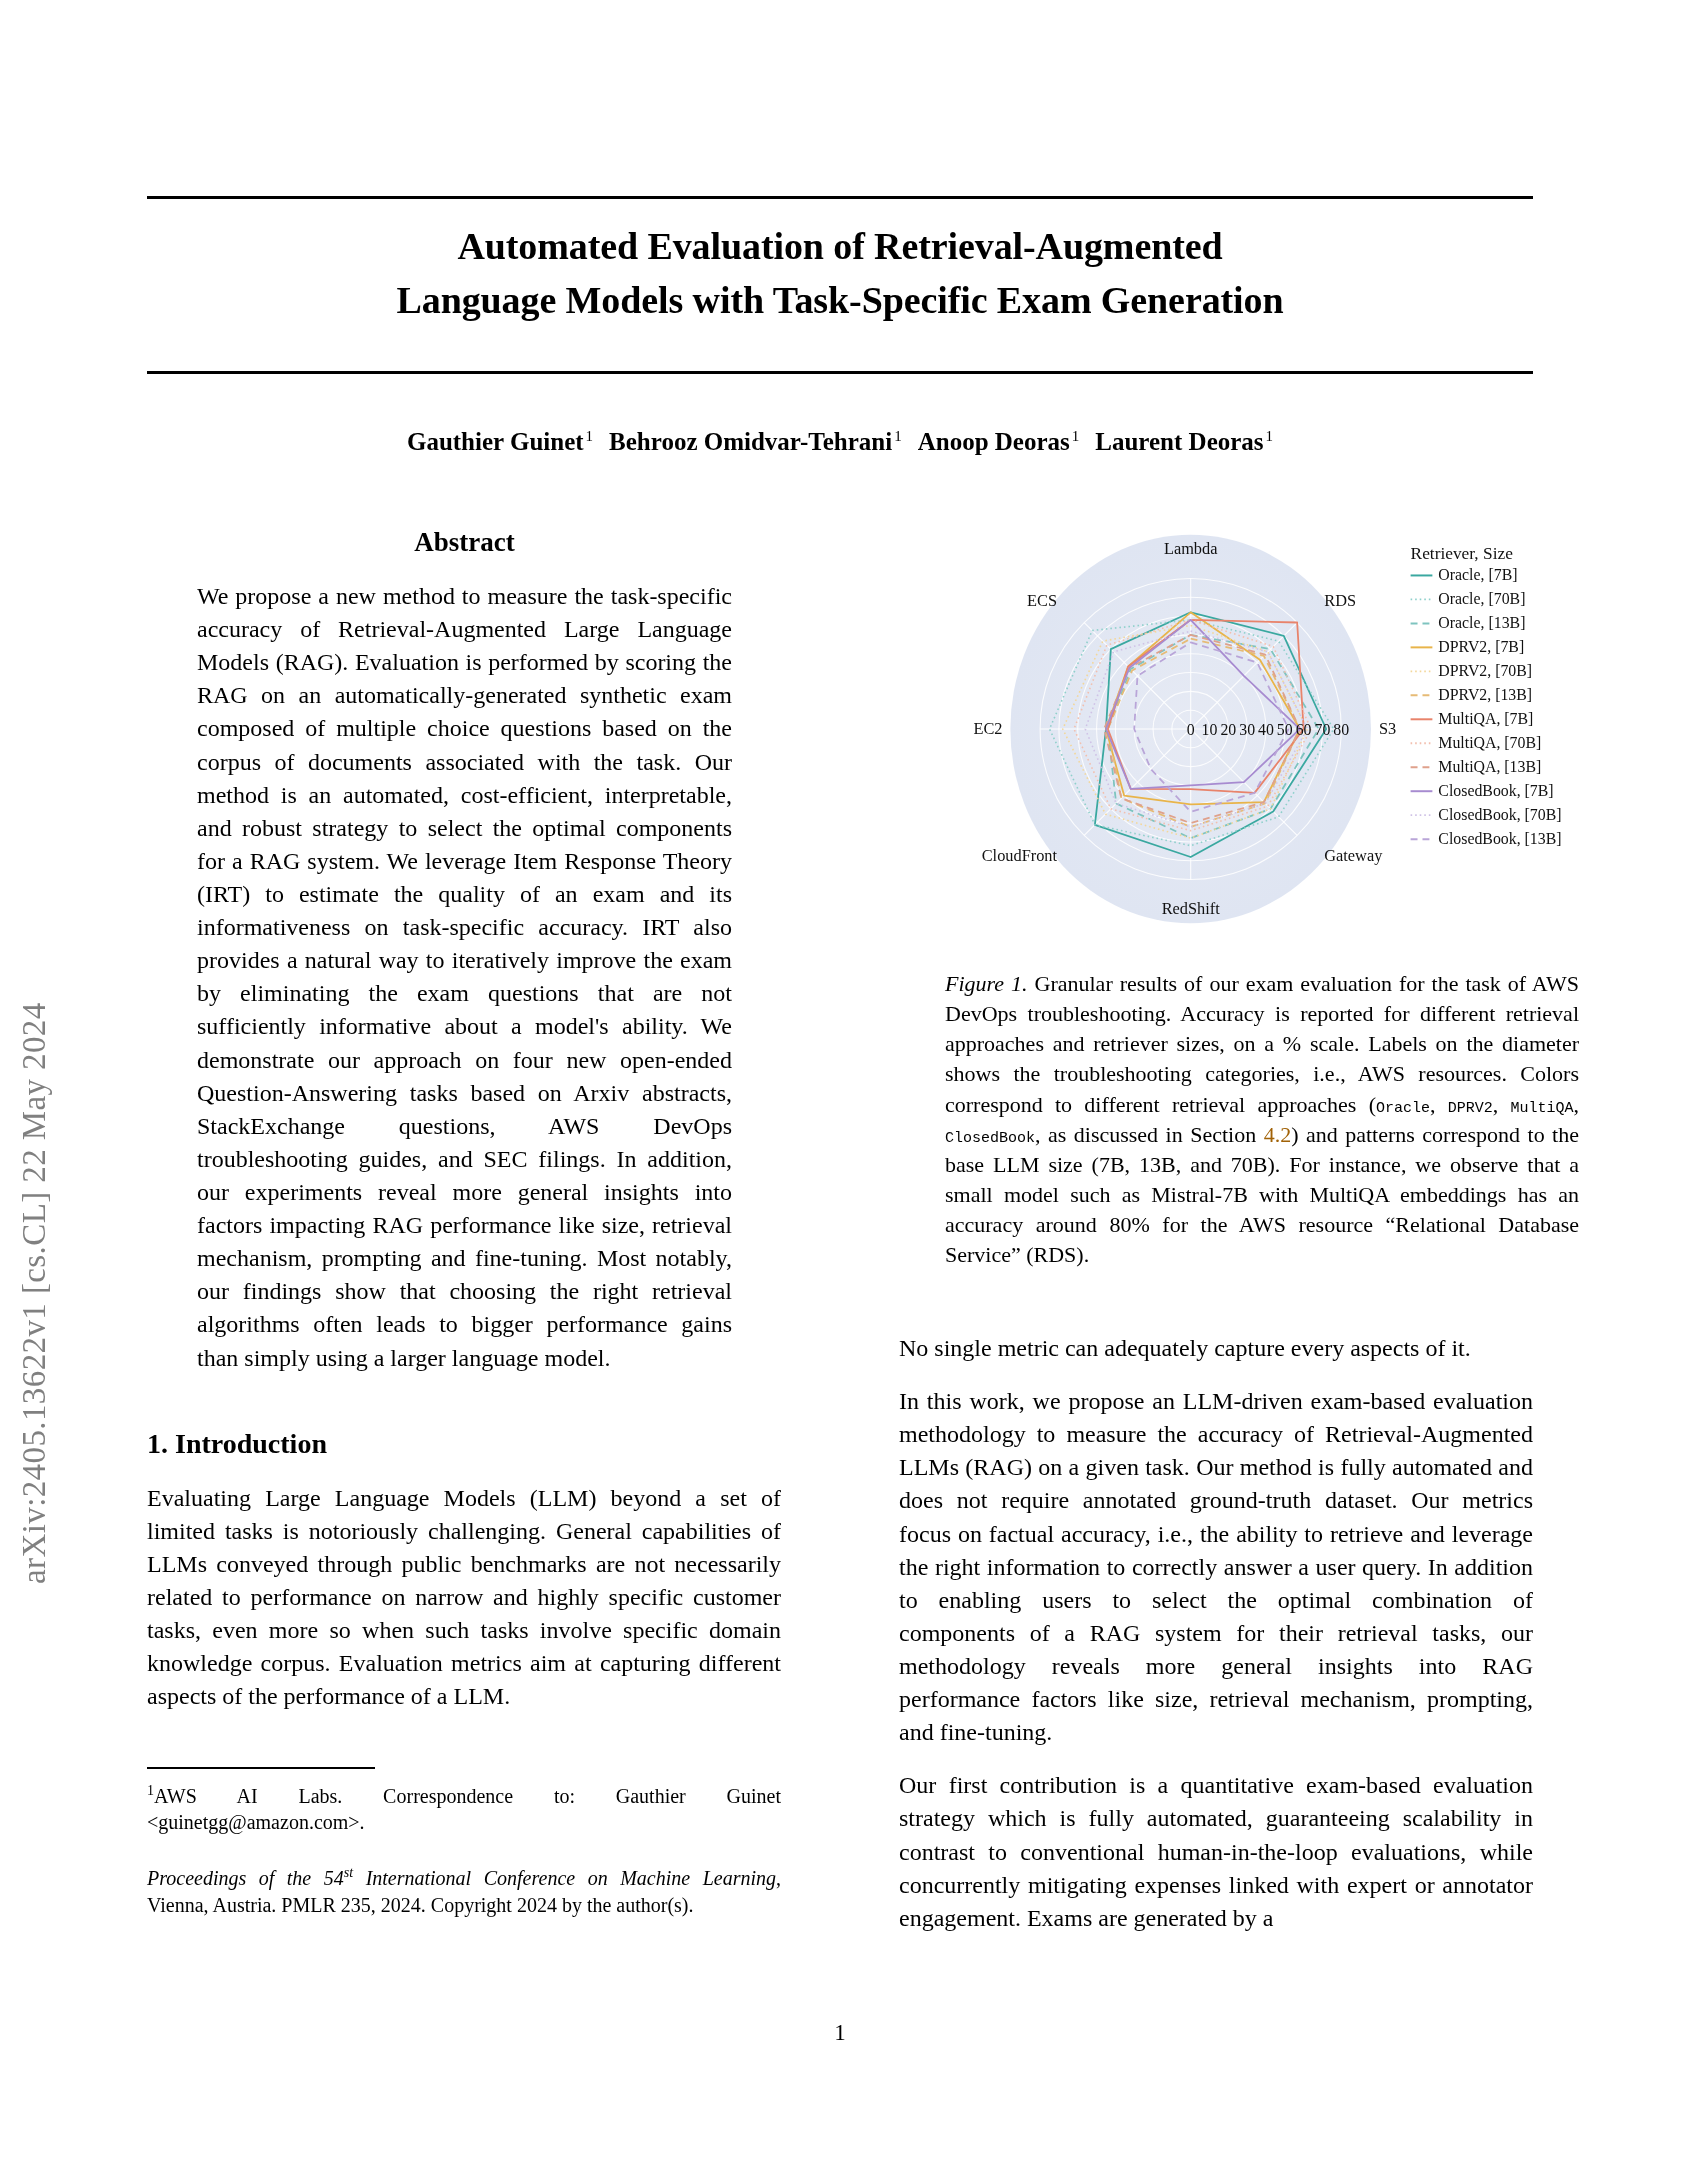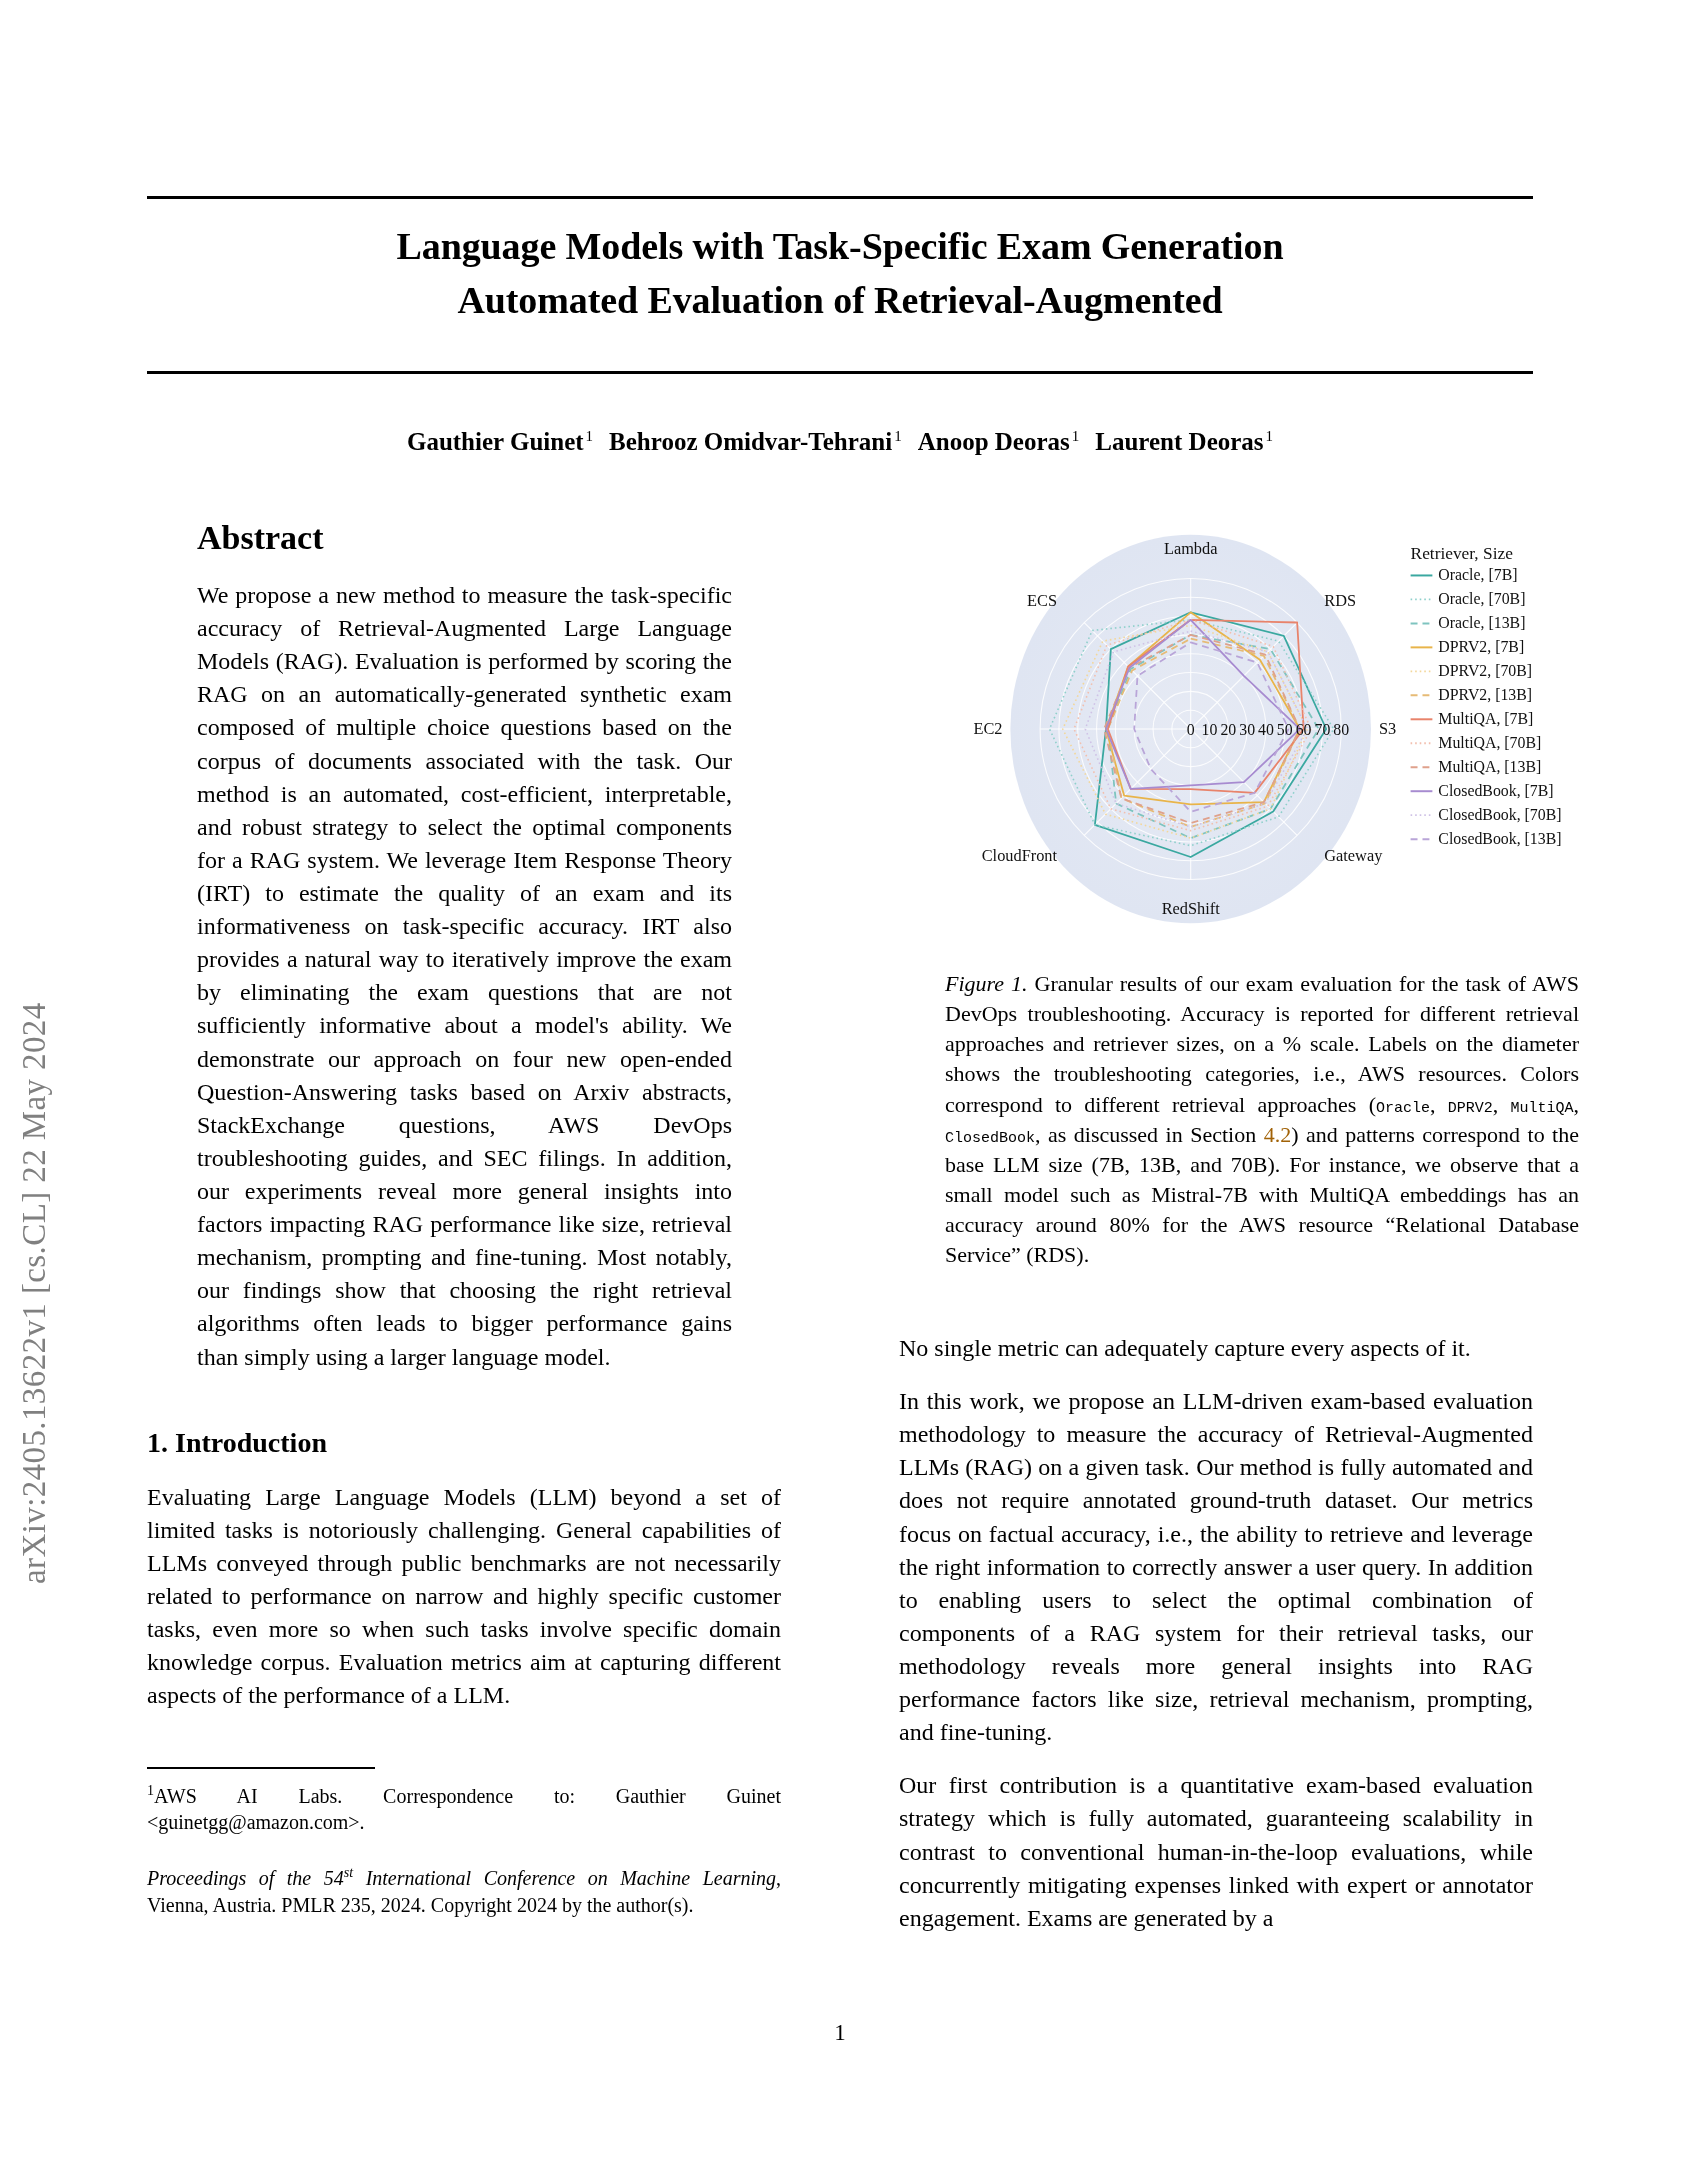--- a/index.html
+++ b/index.html
@@ -86,24 +86,24 @@
 
   
   .col {
     position: absolute;
     top: 515px;
     width: 634px;
   }
   .col-left  { left: 0px; }
 
   .abstract-head {
-    text-align: left;
-    font-size: 34px;
+    text-align: center;
+    font-size: 27px;
     font-weight: bold;
-    margin: 4px 0 22px 0;
+    margin: 12px 0 22px 0;
   }
 
   p.body {
     margin: 0 0 0 0;
     font-size: 24px;
     line-height: 1.38;
     text-align: justify;
     text-justify: inter-word;
     hyphens: manual;
   }
@@ -206,22 +206,22 @@
 
 <div class="arxiv-stamp">
   <span>arXiv:2405.13622v1  [cs.CL]  22 May 2024</span>
 </div>
 
 <div class="page">
 
   <div class="rule rule-top"></div>
 
   <div class="title">
+    <div>Automated Evaluation of Retrieval-Augmented</div>
     <div>Language Models with Task-Specific Exam Generation</div>
-    <div>Automated Evaluation of Retrieval-Augmented</div>
   </div>
 
   <div class="rule rule-bottom"></div>
 
   <div class="authors">
     <span><span>Gauthier Guinet</span><sup>1</sup></span><span class="author-sep"></span><span><span>Behrooz Omidvar-Tehrani</span><sup>1</sup></span><span class="author-sep"></span><span><span>Anoop Deoras</span><sup>1</sup></span><span class="author-sep"></span><span><span>Laurent Deoras</span><sup>1</sup></span>
   </div>
 
   <div class="col col-left">
     <div class="abstract-body">

